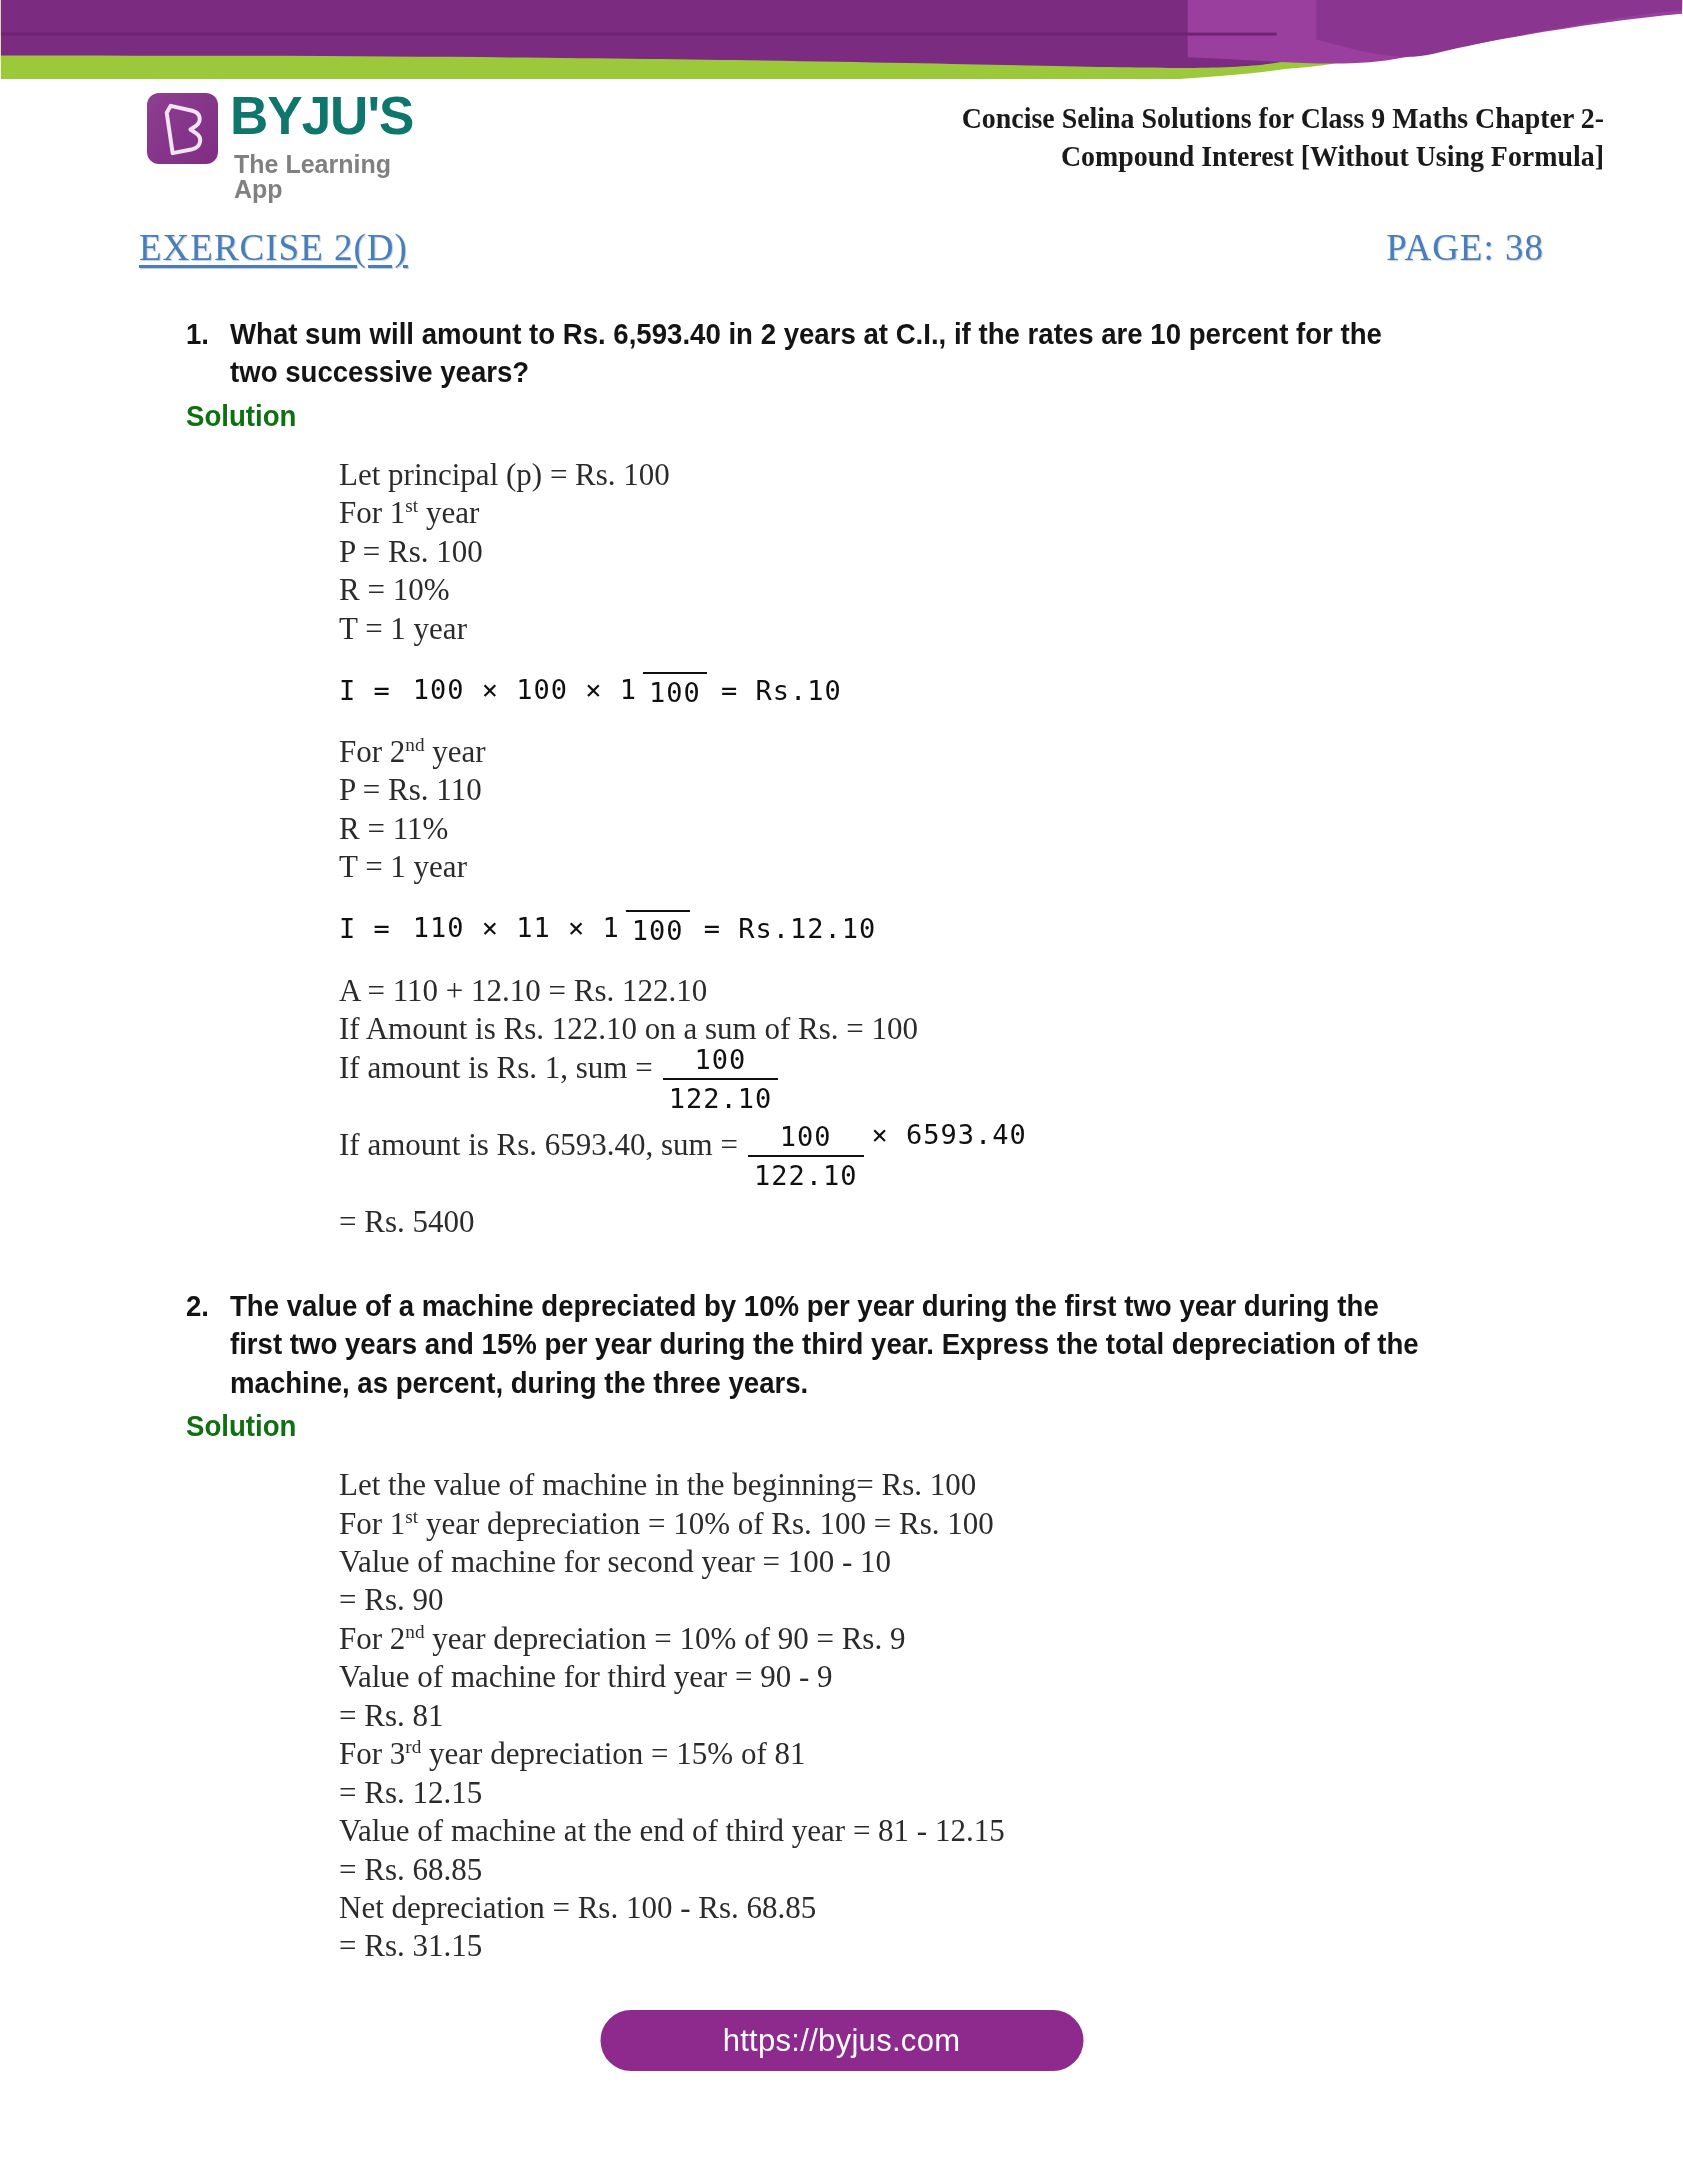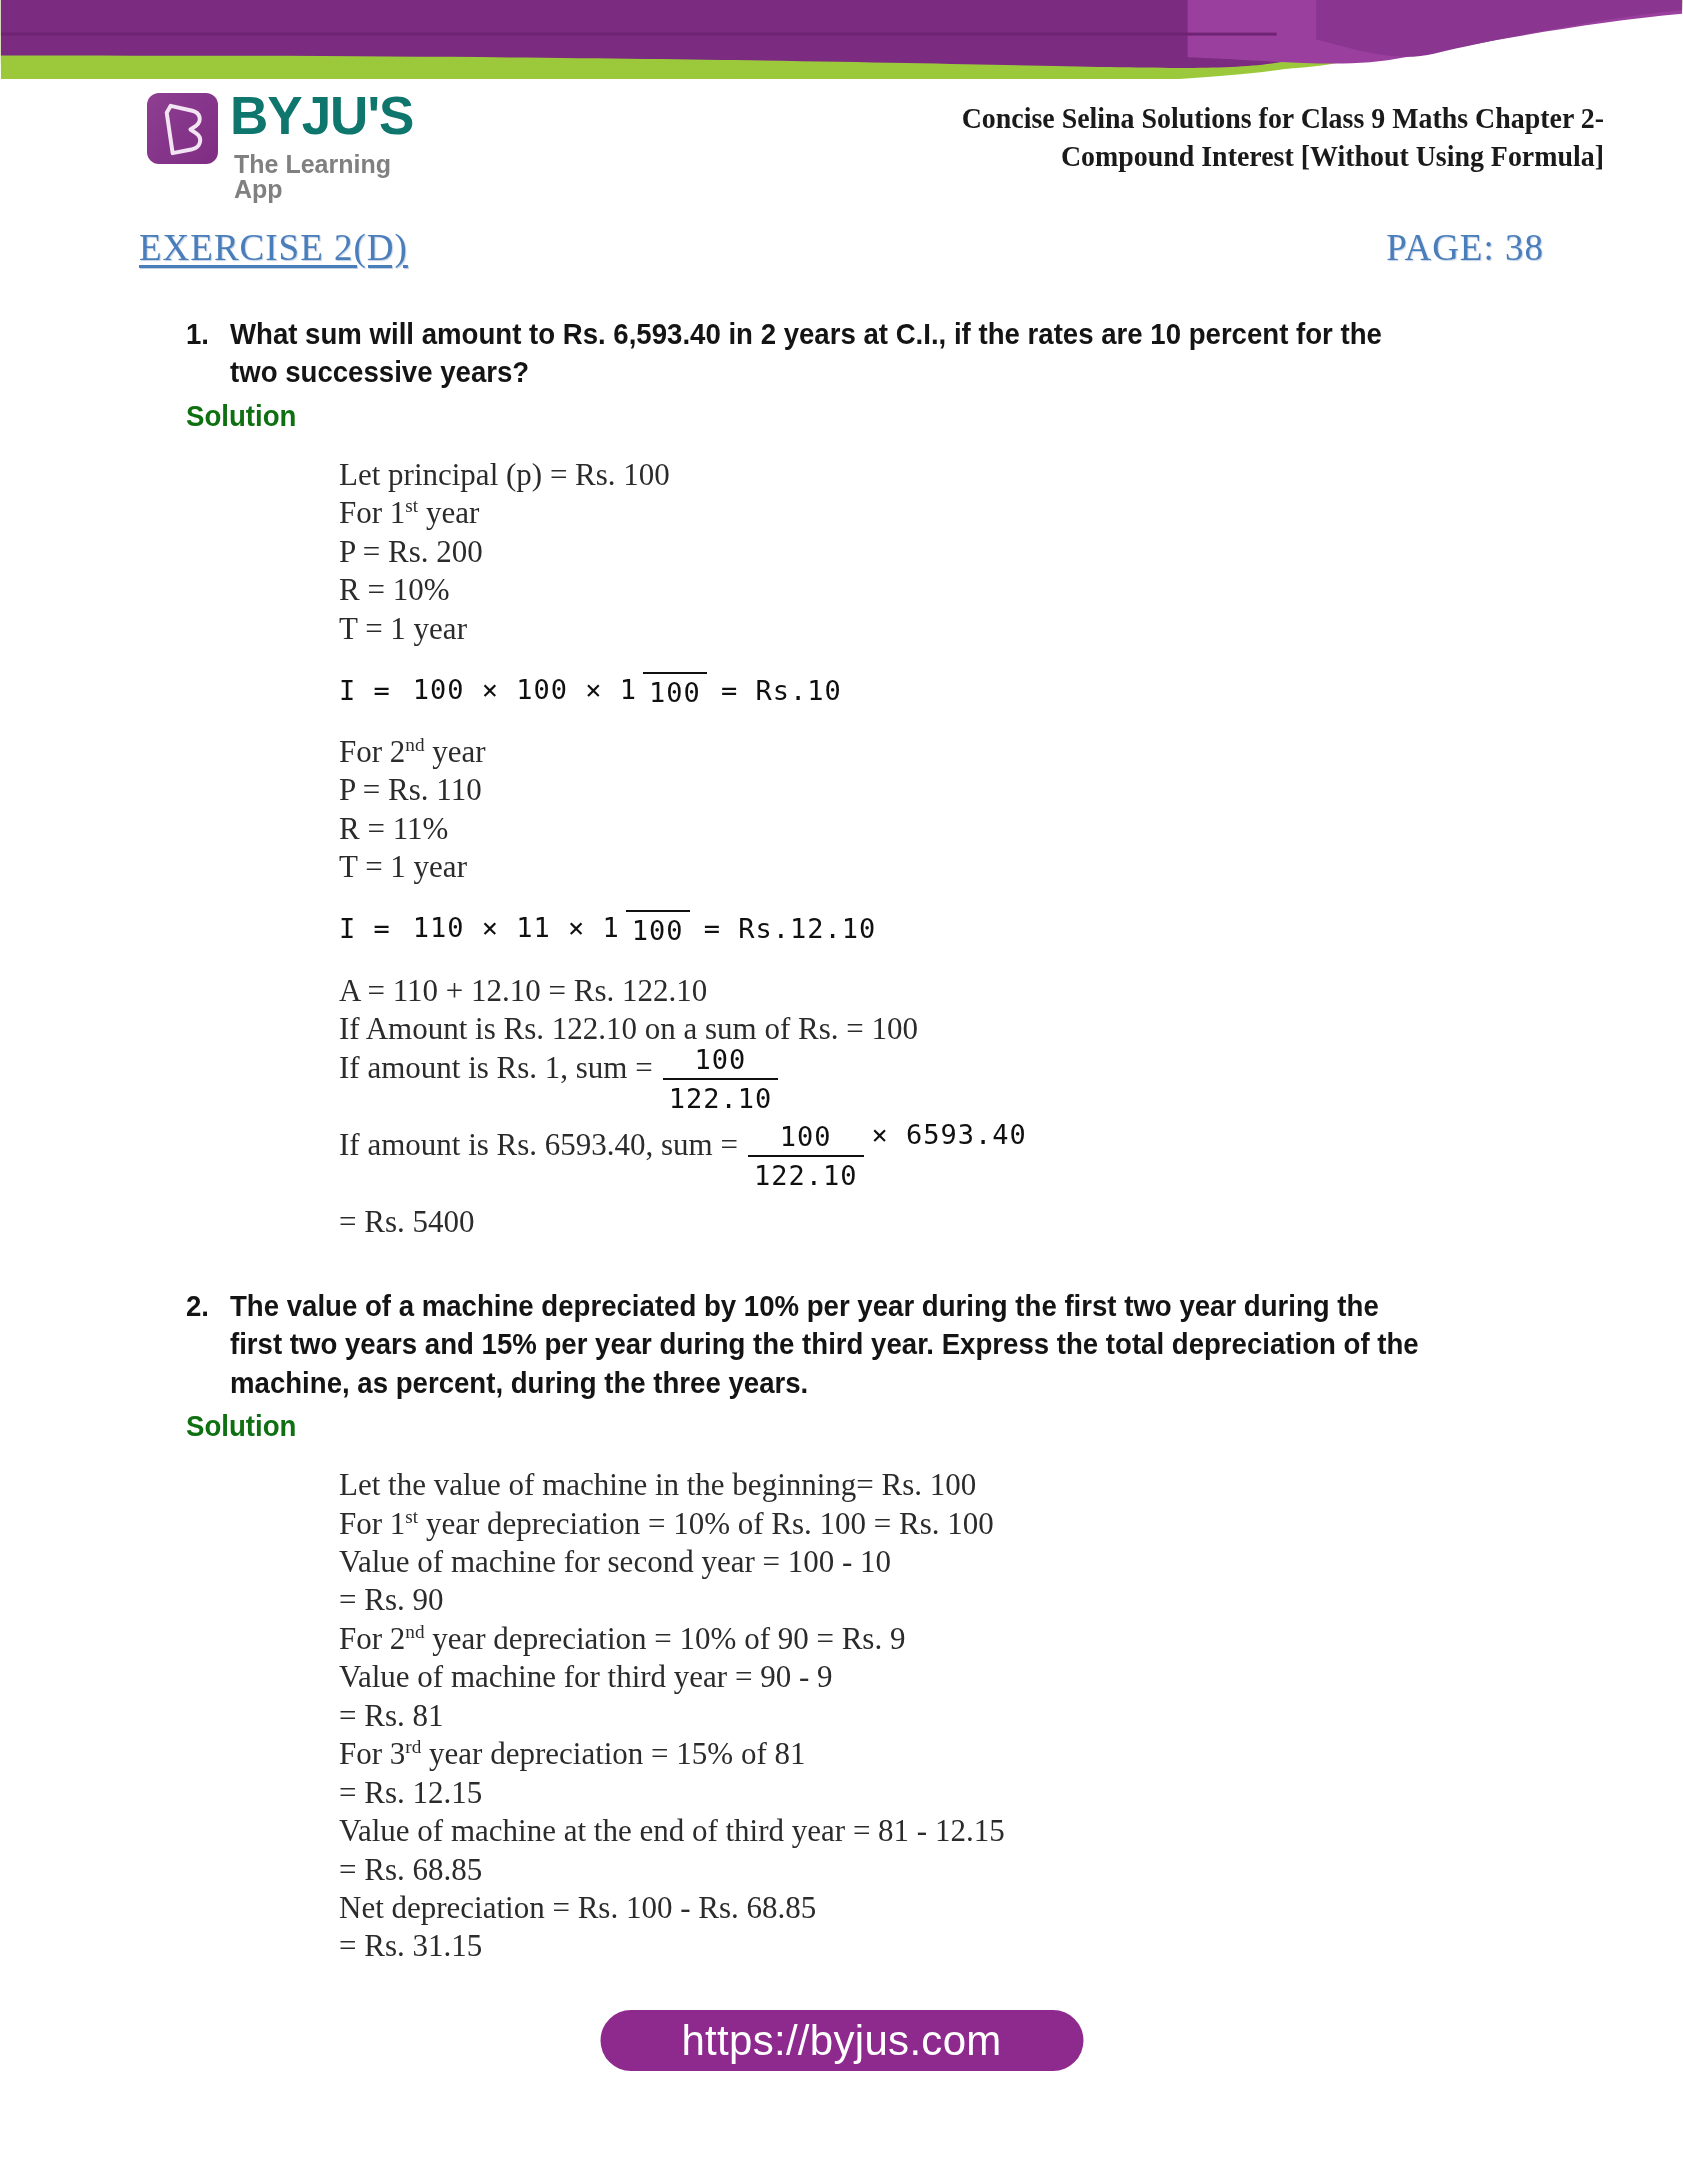--- a/index.html
+++ b/index.html
@@ -226,21 +226,21 @@
     position: absolute;
     left: 50%;
     transform: translateX(-50%);
     top: 2010px;
     width: 483px;
     height: 61px;
     border-radius: 31px;
     background: #8e2a8e;
     color: #ffffff;
     font-family: "Liberation Sans", sans-serif;
-    font-size: 42px;
+    font-size: 31px;
     display: flex;
     align-items: center;
     justify-content: center;
     letter-spacing: 0.3px;
   }
 </style>
 </head>
 <body>
 
 <div class="banner">
@@ -283,21 +283,21 @@
   <div class="q-row">
     <div class="q-num">1.</div>
     <div class="q-text">What sum will amount to Rs. 6,593.40 in 2 years at C.I., if the rates are 10 percent for the two successive years?</div>
   </div>
 
   <div class="sol-head">Solution</div>
 
   <div class="sol-body">
     <div class="sol-line">Let principal (p) = Rs. 100</div>
     <div class="sol-line">For 1<sup>st</sup> year</div>
-    <div class="sol-line">P = Rs. 200</div>
+    <div class="sol-line">P = Rs. 100</div>
     <div class="sol-line">R = 10%</div>
     <div class="sol-line">T = 1 year</div>
 
     <div class="math-line">
       <span class="lead">I =</span>
       <span class="frac">
         <span class="num">100 × 100 × 1</span>
         <span class="den">100</span>
       </span>
       <span class="math-after">= Rs.10</span>

